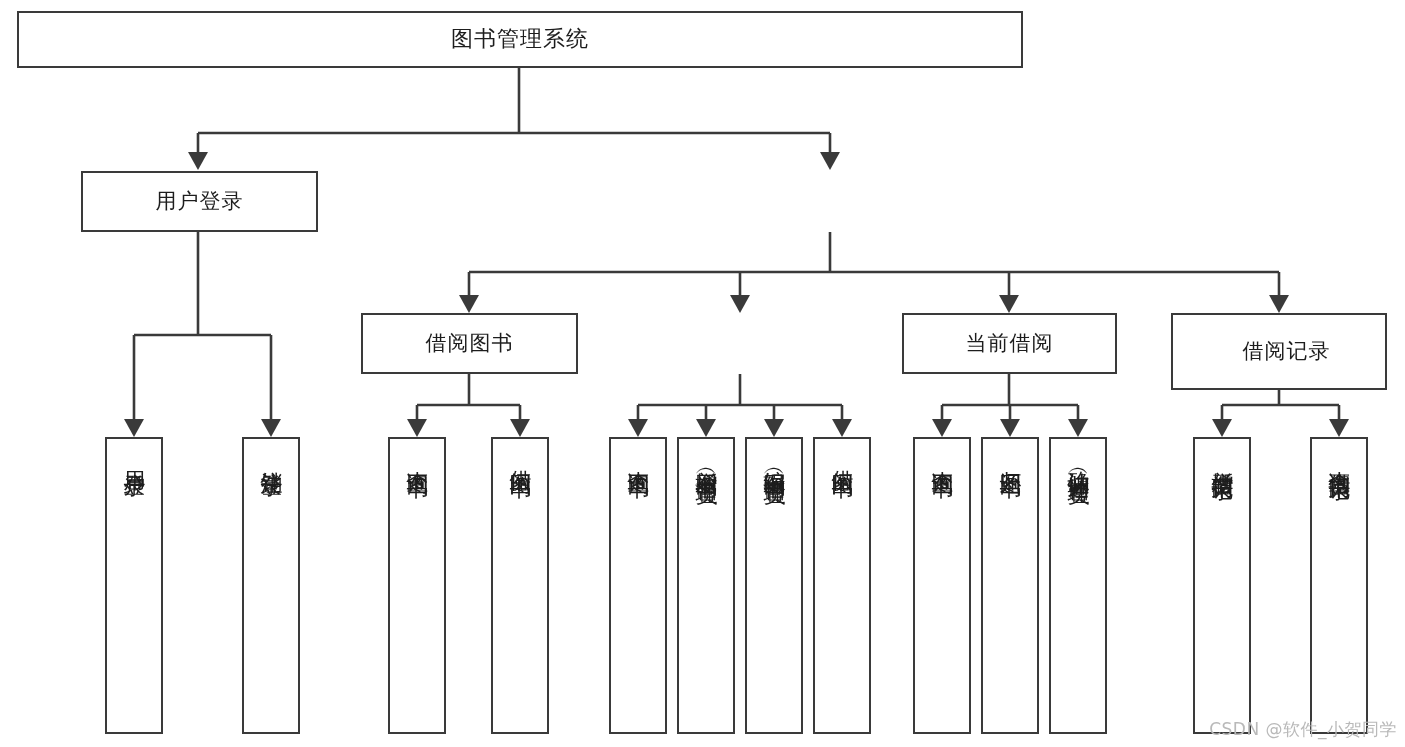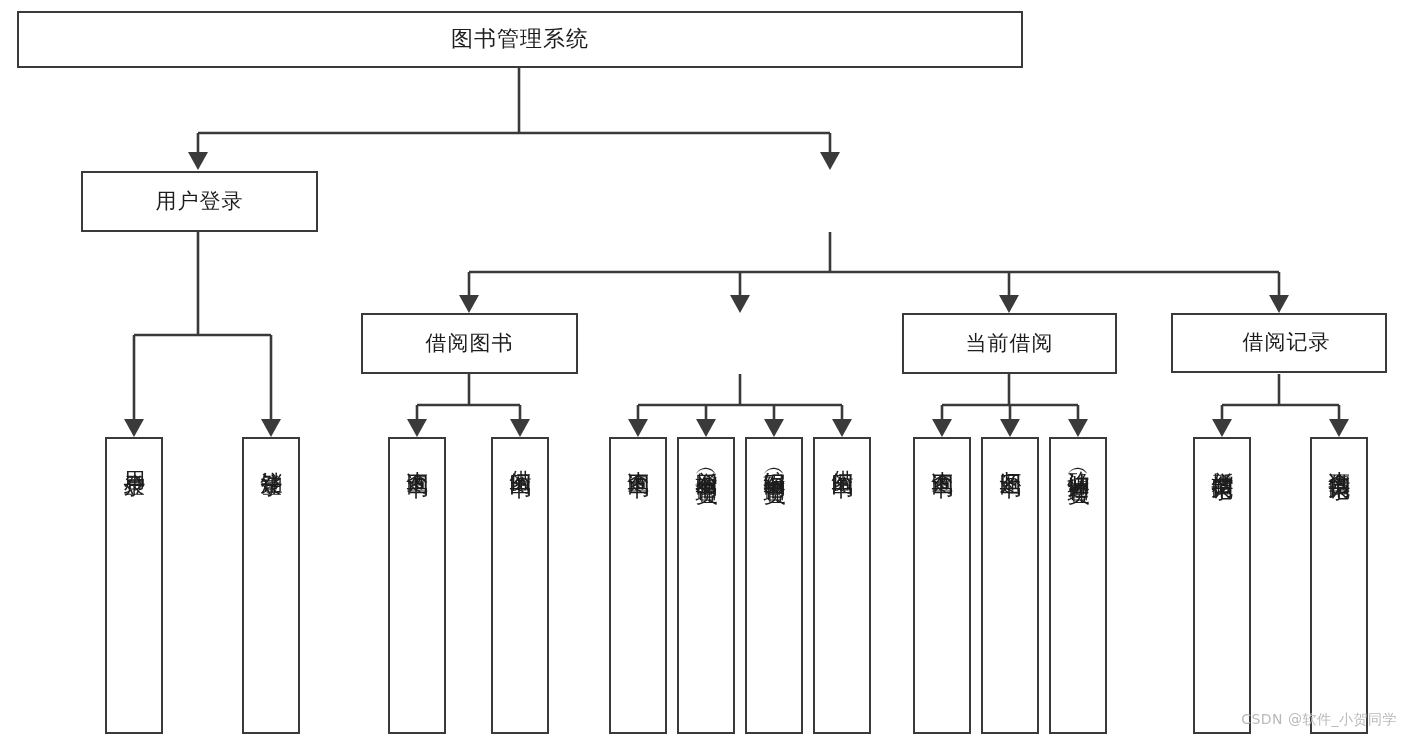--- a/index.html
+++ b/index.html
@@ -56,22 +56,22 @@
     text-orientation: upright;
     font-size: 22px;
     line-height: 1.22;
     letter-spacing: 2px;
     white-space: normal;
     max-height: 270px;
   }
   #watermark {
     position: absolute;
     right: 8px;
-    bottom: 18px;
-    font-size: 14px;
+    bottom: 6px;
+    font-size: 17px;
     color: #b9b9b9;
     letter-spacing: 0.5px;
     white-space: nowrap;
     pointer-events: none;
   }
 </style>
 </head>
 <body>
 
 <div id="diagram-root">
@@ -138,21 +138,21 @@
   <div class="node node-h" style="left:81px; top:171px; width:237px; height:61px;">
     <span class="node-label">用户登录</span>
   </div>
 
   <div class="node node-h" style="left:361px; top:313px; width:217px; height:61px;">
     <span class="node-label">借阅图书</span>
   </div>
   <div class="node node-h" style="left:902px; top:313px; width:215px; height:61px;">
     <span class="node-label">当前借阅</span>
   </div>
-  <div class="node node-h" style="left:1171px; top:313px; width:216px; height:60px;padding-left:15px;">
+  <div class="node node-h" style="left:1171px; top:313px; width:216px; height:77px;padding-left:15px;">
     <span class="node-label">借阅记录</span>
   </div>
 
   <div class="node node-v" style="left:105px; top:437px; width:58px; height:297px;">
     <span class="node-label">用户登录</span>
   </div>
   <div class="node node-v" style="left:242px; top:437px; width:58px; height:297px;">
     <span class="node-label">注销登录</span>
   </div>
 

